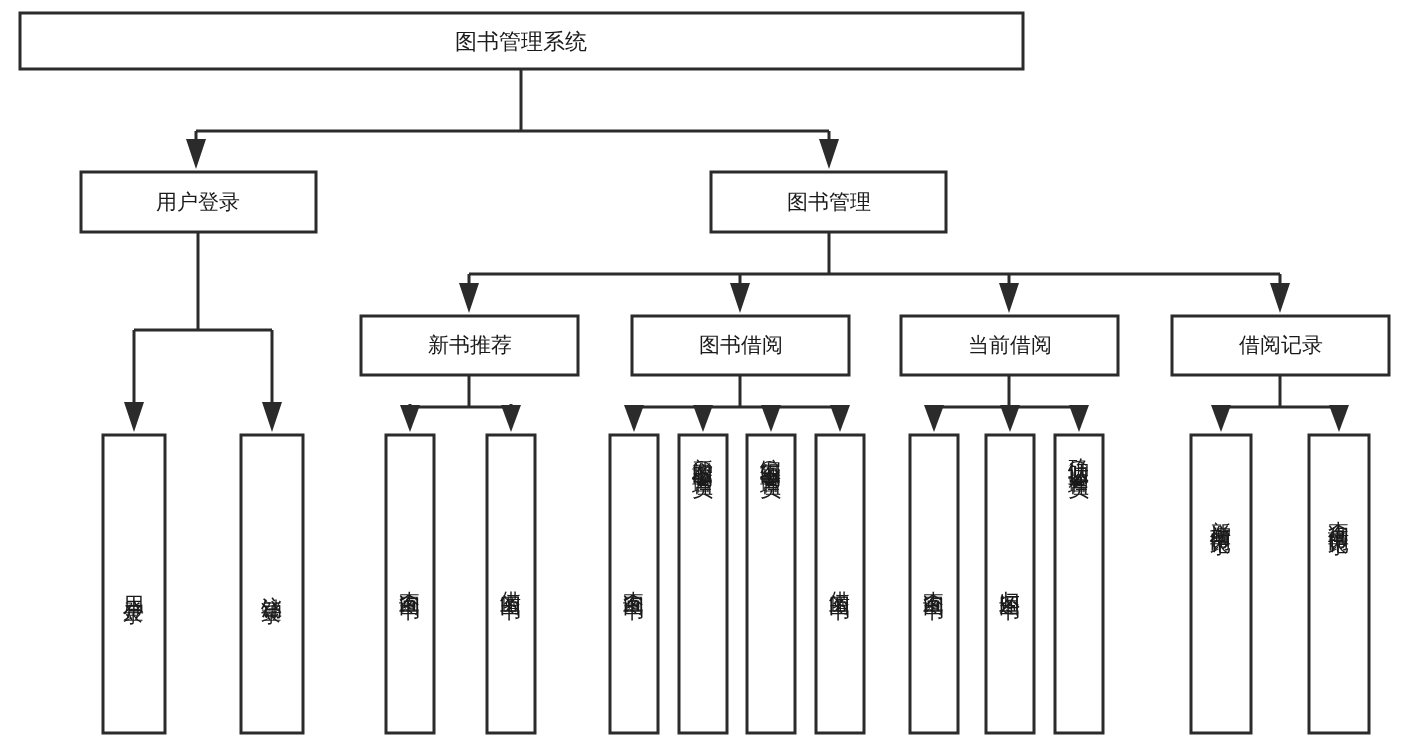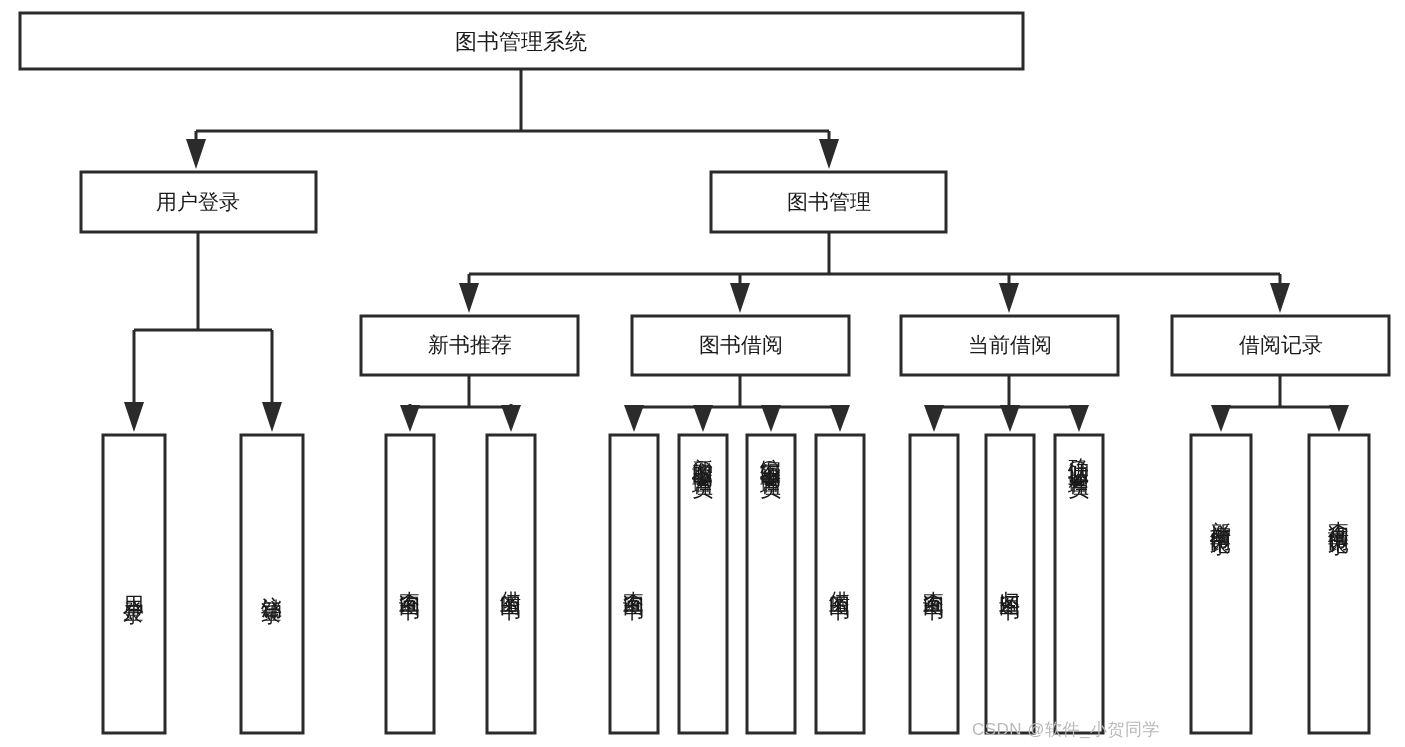--- a/index.html
+++ b/index.html
@@ -238,14 +238,13 @@
       <text class="leaf-label" x="1221" y="513">新增借阅记录</text>
     </g>
 
     <g>
       <rect class="node-rect" x="1309" y="435" width="60" height="298"></rect>
       <text class="leaf-label" x="1339" y="513">查询借阅记录</text>
     </g>
 
   </svg>
 
-  <div class="watermark">CSDN @软件_小贺同学</div>
 </div>
 
 </body></html>

